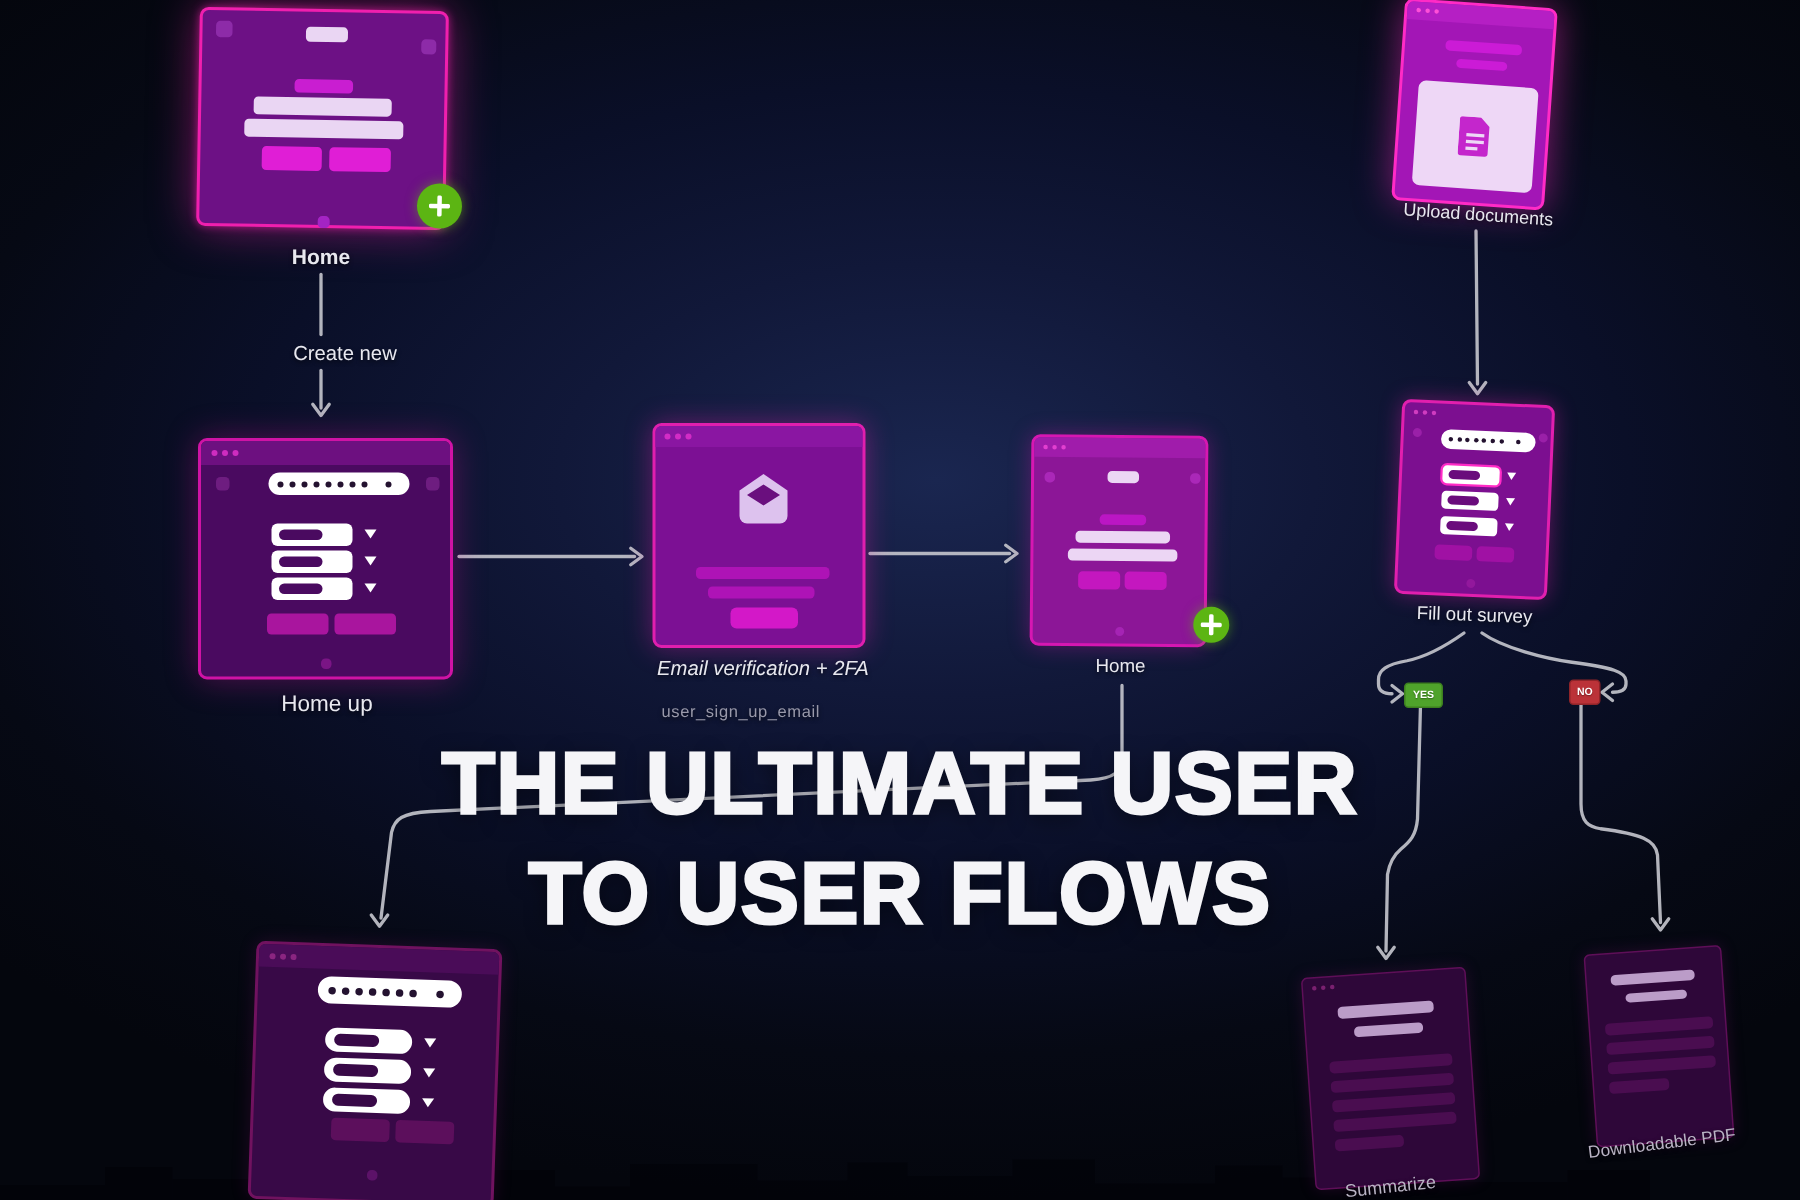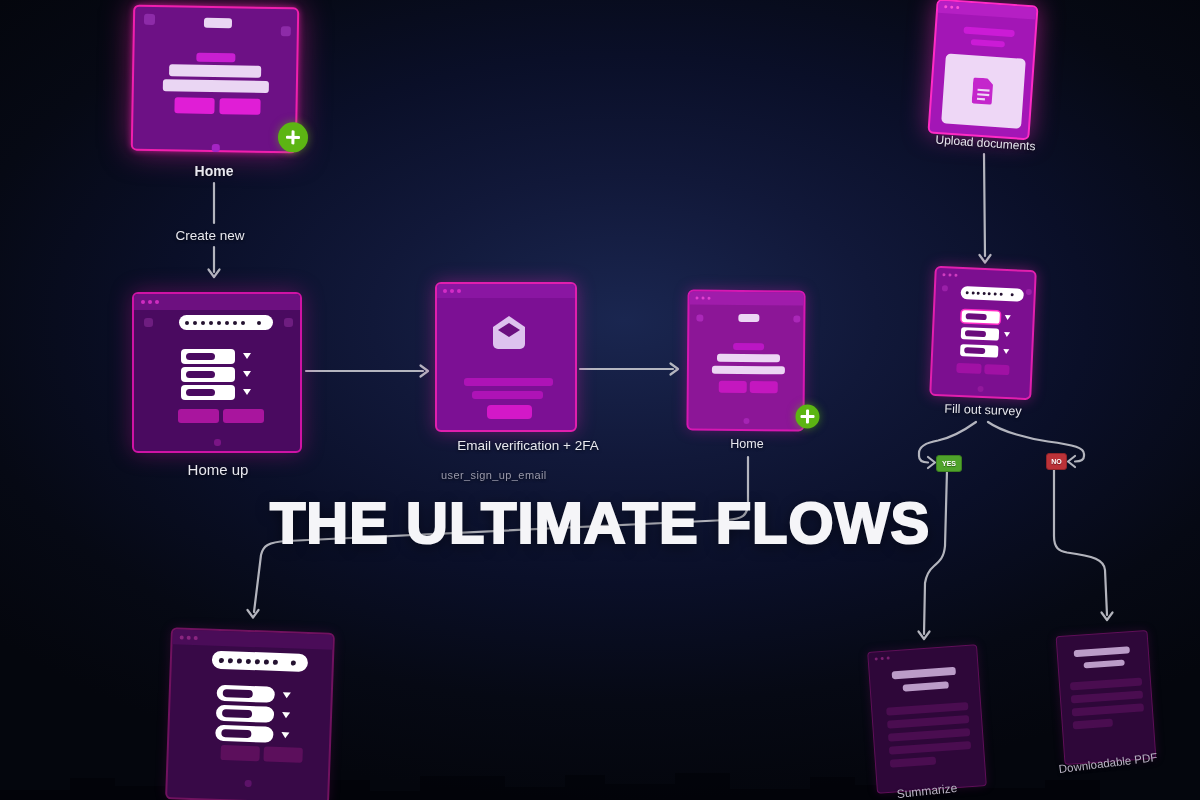--- a/index.html
+++ b/index.html
@@ -99,21 +99,21 @@
     <div class="el" style="left:146px;top:17px;width:10px;height:10px;background:#8d2ba8"></div>
     <div class="el" style="left:62px;top:45px;width:39px;height:9px;background:#c91ed1"></div>
     <div class="el" style="left:35px;top:57px;width:92px;height:12px;background:#ead6f3"></div>
     <div class="el" style="left:29px;top:72px;width:106px;height:12px;background:#ead6f3"></div>
     <div class="el" style="left:41px;top:90px;width:40px;height:16px;background:#e01ed6"></div>
     <div class="el" style="left:86px;top:90px;width:41px;height:16px;background:#e01ed6"></div>
     <div class="el" style="left:79px;top:136px;width:8px;height:8px;background:#a424c4"></div>
     <div class="plus" style="left:145px;top:113px;width:30px;height:30px;"></div>
   </div>
   <div class="lbl" style="left:164px;top:163px;width:100px;font-size:14px;font-weight:bold;">Home</div>
-  <div class="lbl" style="left:160px;top:228px;width:100px;font-size:13.5px;">Create new</div>
+  <div class="lbl" style="left:180px;top:228px;width:100px;font-size:13.5px;">Create new</div>
 
   <div class="card card-sign-up">
     <div class="topbar" style="height:16px;background:#6d1080;"></div>
     <div class="dots" style="left:7px;top:6px;">
         <i style="background:#cf2cc0"></i>
         <i style="background:#cf2cc0"></i>
         <i style="background:#cf2cc0"></i>
       </div>
     <div class="el" style="left:10px;top:24px;width:9px;height:9px;background:#6e1d80"></div>
     <div class="el" style="left:150px;top:24px;width:9px;height:9px;background:#6e1d80"></div>
@@ -154,21 +154,21 @@
         <i style="background:#d22cc6"></i>
       </div>
     <svg style="position:absolute;left:52px;top:30px;" width="40" height="36" viewBox="0 0 40 36">
       <path d="M4,13 L20,2 L36,13 L36,30 a5,5 0 0 1 -5,5 L9,35 a5,5 0 0 1 -5,-5 Z" fill="#ddc2ee"></path>
       <path d="M20,9 L31,16 L20,23 L9,16 Z" fill="#6a0f7e"></path>
     </svg>
     <div class="el" style="left:27px;top:94px;width:89px;height:8px;background:#ae13b6"></div>
     <div class="el" style="left:35px;top:107px;width:71px;height:8px;background:#ae13b6"></div>
     <div class="el" style="left:50px;top:121px;width:45px;height:14px;background:#d318c8;border-radius:4px"></div>
   </div>
-  <div class="lbl" style="left:438px;top:438px;width:180px;font-size:13.5px;text-align:center;">Email verification + 2FA</div>
+  <div class="lbl" style="left:438px;top:438px;width:180px;font-size:13.5px;text-align:left;font-style:italic;">Email verification + 2FA</div>
   <div class="lbl" style="left:441px;top:469px;width:180px;font-size:11px;text-align:left;color:#99a;letter-spacing:.4px;">user_sign_up_email</div>
 
   <div class="card card-home-main">
     <div class="topbar" style="height:13px;background:#a01cab;"></div>
     <div class="dots" style="left:6px;top:5px;">
         <i style="width:3px;height:3px;background:#e23fd0"></i>
         <i style="width:3px;height:3px;background:#e23fd0"></i>
         <i style="width:3px;height:3px;background:#e23fd0"></i>
       </div>
     <div class="el" style="left:7px;top:23px;width:7px;height:7px;background:#aa28b8"></div>
@@ -296,16 +296,17 @@
     <div class="row" style="left:46px;top:94px;width:58px;height:16px;border-radius:8px;">
         <i style="left:6px;top:4px;width:30px;height:8px;background:#380947;border-radius:5px;"></i>
       </div>
     <div class="caret" style="left:112px;top:99px;"></div>
     <div class="el" style="left:52px;top:114px;width:39px;height:15px;background:#5c0f5c"></div>
     <div class="el" style="left:95px;top:114px;width:39px;height:15px;background:#5c0f5c"></div>
     <div class="el" style="left:77px;top:148px;width:7px;height:7px;background:#5c1268"></div>
   </div>
 
   <div class="title">
-    <div>THE ULTIMATE FLOWS</div>
+    <div>THE ULTIMATE USER</div>
+    <div>TO USER FLOWS</div>
   </div>
 
 </div>
 
 </body></html>

